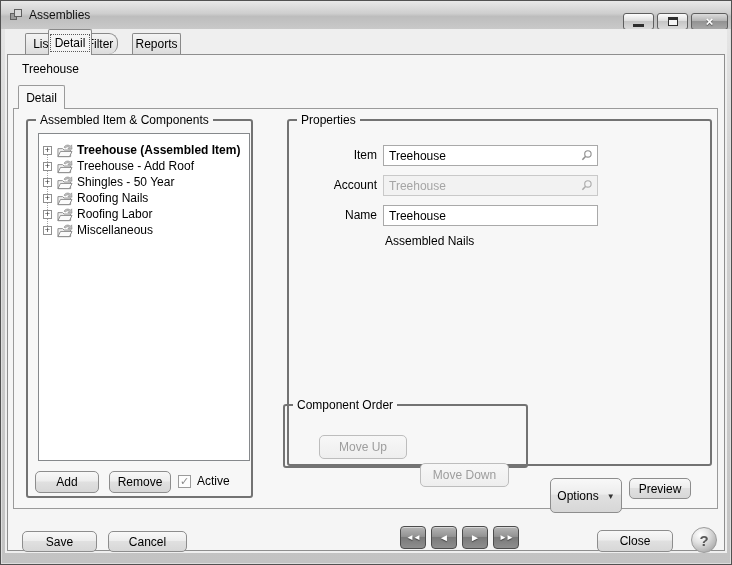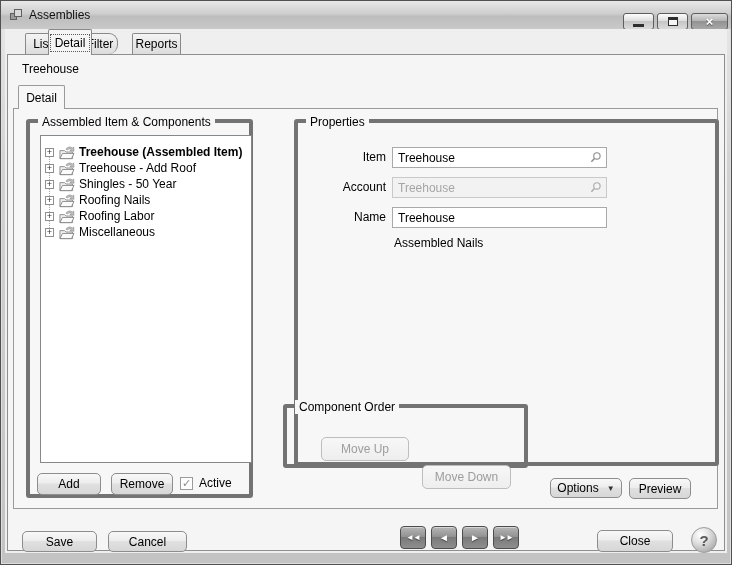--- a/index.html
+++ b/index.html
@@ -46,25 +46,25 @@
 
   .record-title { position:absolute; left:14px; top:7px; font-size:12px; }
 
   .inner-tab { position:absolute; left:10px; top:30px; width:47px; height:24px;
     border:1px solid #9a9a9a; border-bottom:none; border-radius:2px 2px 0 0;
     background:#f7f7f7; display:flex; align-items:center; justify-content:center; z-index:2; }
   .inner-panel { position:absolute; left:5px; top:53px; width:705px; height:401px;
     background:#f7f7f7; border:1px solid #9a9a9a; z-index:1; }
 
   
-  .groupbox { position:absolute; border:4px solid #737373; border-radius:3px; }
+  .groupbox { position:absolute; border:2px solid #737373; border-radius:3px; }
   .groupbox > .gb-title { position:absolute; top:-8px; left:8px; background:#f7f7f7; padding:0 4px; font-size:12px; white-space:nowrap; }
 
   .gb-assembly { left:12px; top:10px; width:227px; height:379px; }
-  .gb-properties { left:280px; top:10px; width:425px; height:347px; }
+  .gb-properties { left:273px; top:10px; width:425px; height:347px; }
   .gb-order { left:269px; top:295px; width:245px; height:64px; }
 
   
   .treebox { position:absolute; left:10px; top:12px; width:212px; height:328px;
     background:#fff; border:1px solid #86898c; overflow:hidden; }
   .tree-connector { position:absolute; left:8px; top:17px; height:81px; border-left:1px dotted #a5a5a5; }
   .tree-rows { position:absolute; left:0; top:8px; right:0; }
   .tree-row { display:flex; align-items:center; height:16px; padding-left:4px; position:relative; }
   .expander { width:9px; height:9px; background:#fff; border:1px solid #8f8f8f;
     font-size:9px; line-height:7px; text-align:center; color:#333; flex:0 0 auto; }
@@ -94,21 +94,21 @@
   .field.no-icon { padding-right:5px; }
   .field:disabled { background:#f2f2f2; border-color:#c9c9c9; color:#a5a5a5; }
   .lookup { position:absolute; right:4px; top:3px; width:15px; height:15px; cursor:pointer; }
   .type-text { position:absolute; left:96px; top:113px; font-size:12px; }
 
   .row-item { top:24px; } .row-account { top:54px; } .row-name { top:84px; }
 
   .btn-moveup { left:34px; top:29px; width:88px; height:24px; }
   .btn-movedown { left:135px; top:29px; width:89px; height:24px;margin-top:28px; }
 
-  .btn-options { left:536px; top:369px; width:72px; height:20px; gap:8px; }
+  .btn-options { left:536px; top:369px; width:72px; height:35px; gap:8px; }
   .btn-options .dd-arrow { font-size:8px; color:#333; margin-top:1px; }
   .btn-preview { left:615px; top:369px; width:62px; height:21px; }
 
   
   .btn-save { left:14px; top:476px; width:75px; height:21px; }
   .btn-cancel { left:100px; top:476px; width:79px; height:21px; }
   .btn-close { left:589px; top:475px; width:76px; height:22px; }
 
   .nav-btn { position:absolute; top:471px; width:26px; height:23px;
     border:1px solid #4d4d4d; border-radius:4px; color:#fff;

